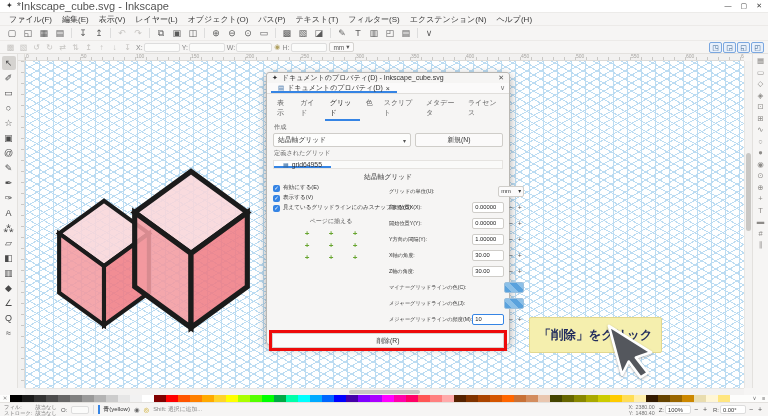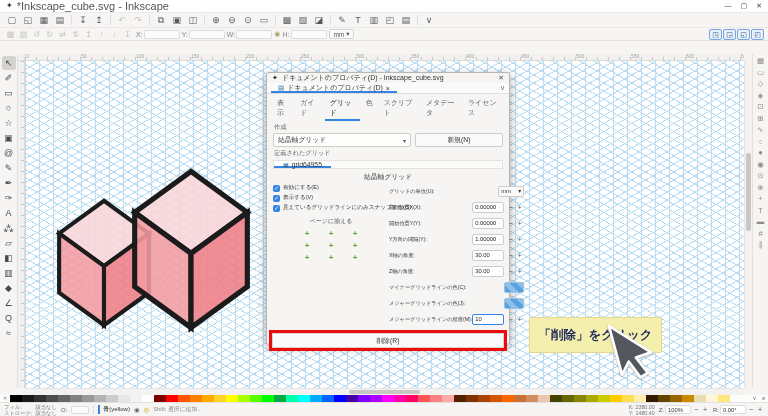--- a/index.html
+++ b/index.html
@@ -144,20 +144,32 @@
   <div class="titlebar">
     <span class="logo">✦</span>
     <span class="title">*Inkscape_cube.svg - Inkscape</span>
     <span class="winbtns">
       <span>—</span>
       <span>▢</span>
       <span>✕</span>
     </span>
   </div>
 
+  <div class="menubar">
+      <span class="menu-item">ファイル(F)</span>
+      <span class="menu-item">編集(E)</span>
+      <span class="menu-item">表示(V)</span>
+      <span class="menu-item">レイヤー(L)</span>
+      <span class="menu-item">オブジェクト(O)</span>
+      <span class="menu-item">パス(P)</span>
+      <span class="menu-item">テキスト(T)</span>
+      <span class="menu-item">フィルター(S)</span>
+      <span class="menu-item">エクステンション(N)</span>
+      <span class="menu-item">ヘルプ(H)</span>
+    </div>
 
   <div class="commandbar">
       <span class="cmditem">
       <span class="cmd">▢</span>
 
     </span>
       <span class="cmditem">
       <span class="cmd">◱</span>
 
     </span>

